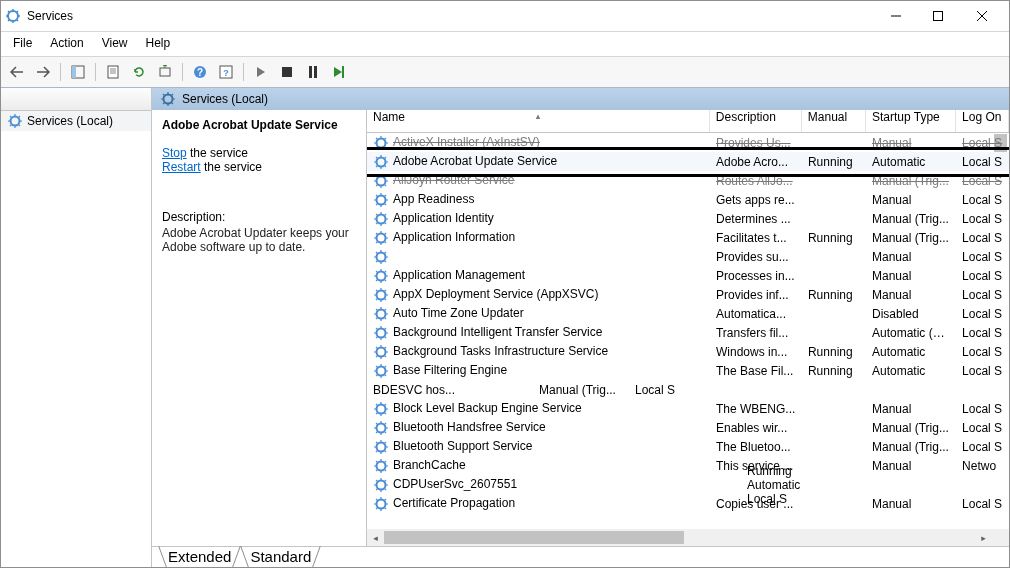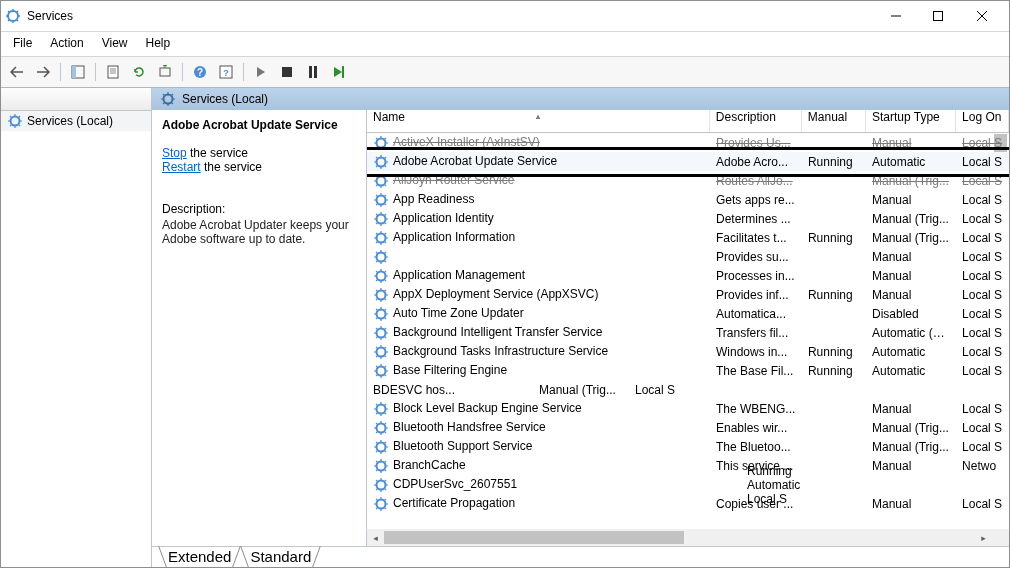--- a/index.html
+++ b/index.html
@@ -20,21 +20,21 @@
 .left-pane{width:150px;border-right:1px solid #c0c6cc;display:flex;flex-direction:column;background:#fff}
 .tree-head{height:22px;border-bottom:1px solid #c0c6cc;background:linear-gradient(#fdfdfd,#ececec)}
 .tree-item{display:flex;align-items:center;gap:4px;padding:2px 6px;background:#f2f4f5}
 .right-pane{flex:1;display:flex;flex-direction:column;min-width:0}
 .header-bar{height:22px;background:linear-gradient(#bcd3ea,#a9c3df);display:flex;align-items:center;gap:6px;padding:0 8px}
 .g-icon{width:16px;height:16px;flex-shrink:0}
 .body-split{flex:1;display:flex;min-height:0}
 .desc-col{width:215px;padding:8px 10px;border-right:1px solid #c0c6cc;box-sizing:border-box}
 .svc-name-bold{font-weight:bold;margin-bottom:14px}
 .link{color:#0066cc;text-decoration:underline;cursor:pointer}
-.desc-head{margin-top:28px;margin-bottom:2px}
+.desc-head{margin-top:36px;margin-bottom:2px}
 .desc-body{color:#222}
 .list{flex:1;display:flex;flex-direction:column;min-width:0;position:relative}
 .cols{height:22px;display:flex;border-bottom:1px solid #c0c6cc;background:#fff;flex-shrink:0;position:relative}
 .col{display:flex;padding:0 6px;border-right:1px solid #e3e3e3;box-sizing:border-box;overflow:hidden;white-space:nowrap}
 .col.name{width:368px;position:relative}
 .col.desc{width:98px}
 .col.status{width:68px}
 .col.type{width:96px}
 .col.log{width:56px}
 .sort-arrow{position:absolute;left:50%;top:1px;transform:translateX(-50%);font-size:9px;color:#7a7a7a}

